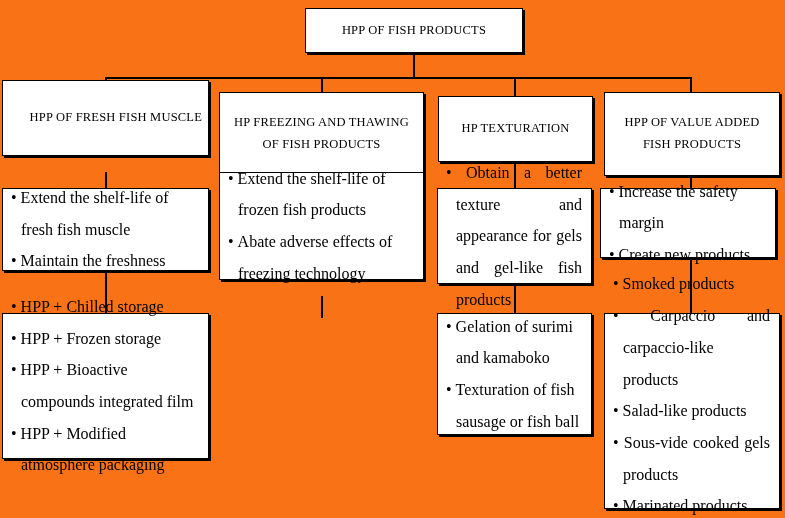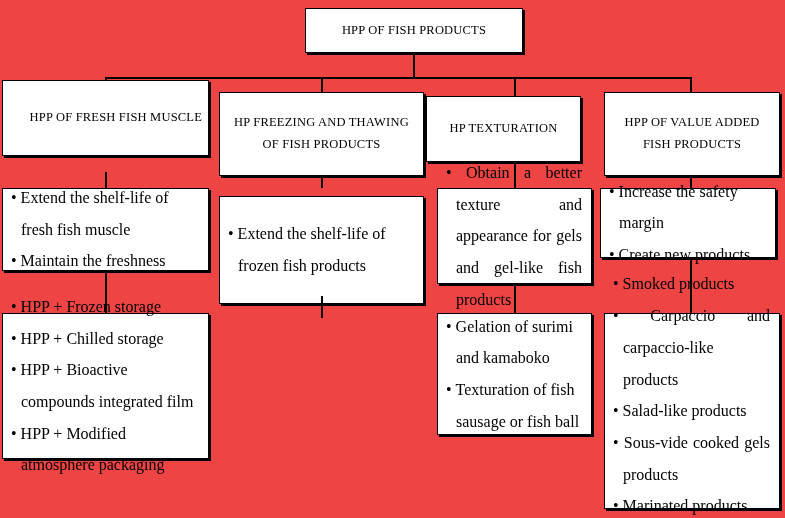--- a/index.html
+++ b/index.html
@@ -8,21 +8,21 @@
     background: #ffffff;
   }
   body {
     font-family: "Liberation Serif", "DejaVu Serif", serif;
     color: #000000;
   }
   #canvas {
     position: relative;
     width: 785px;
     height: 518px;
-    background: #ef4444;
+    background: #f97316;
     overflow: hidden;
   }
   .box {
     position: absolute;
     box-sizing: border-box;
     background: #ffffff;
     border: 1px solid #000;
     box-shadow: 2px 2px 0 0 #000;
     display: flex;
     flex-direction: column;
@@ -100,43 +100,44 @@
   <div class="box" style="left:2px; top:188px; width:207px; height:83px;">
     <ul class="bullets">
       <li>Extend the shelf-life of fresh fish muscle</li>
       <li>Maintain the freshness</li>
     </ul>
   </div>
   <div class="vline" style="left:105px; top:271px; height:42px;"></div>
 
   <div class="box" style="left:2px; top:313px; width:207px; height:146px;">
     <ul class="bullets">
+      <li>HPP + Chilled storage</li>
       <li>HPP + Frozen storage</li>
-      <li>HPP + Chilled storage</li>
       <li>HPP + Bioactive compounds integrated film</li>
       <li>HPP + Modified atmosphere packaging</li>
     </ul>
   </div>
 
   <div class="box title-box" style="left:219px; top:92px; width:205px; height:84px;">
     <div class="hdr">
       <span class="hdr-line">HP FREEZING AND THAWING</span>
       <span class="hdr-line">OF FISH PRODUCTS</span>
     </div>
   </div>
   <div class="vline" style="left:321px; top:176px; height:12px;"></div>
 
-  <div class="box" style="left:219px; top:196px; width:205px; height:108px;">
+  <div class="box" style="left:219px; top:172px; width:205px; height:108px;">
     <ul class="bullets">
       <li>Extend the shelf-life of frozen fish products</li>
+      <li>Abate adverse effects of freezing technology</li>
     </ul>
   </div>
   <div class="vline" style="left:321px; top:296px; height:22px;"></div>
 
-  <div class="box title-box" style="left:426px; top:96px; width:155px; height:66px;">
+  <div class="box title-box" style="left:438px; top:96px; width:155px; height:66px;">
     <div class="hdr">
       <span class="hdr-line">HP TEXTURATION</span>
     </div>
   </div>
   <div class="vline" style="left:514px; top:162px; height:26px;"></div>
 
   <div class="box just" style="left:437px; top:188px; width:155px; height:96px;">
     <ul class="bullets">
       <li>Obtain a better texture and appearance for gels and gel-like fish products</li>
     </ul>

